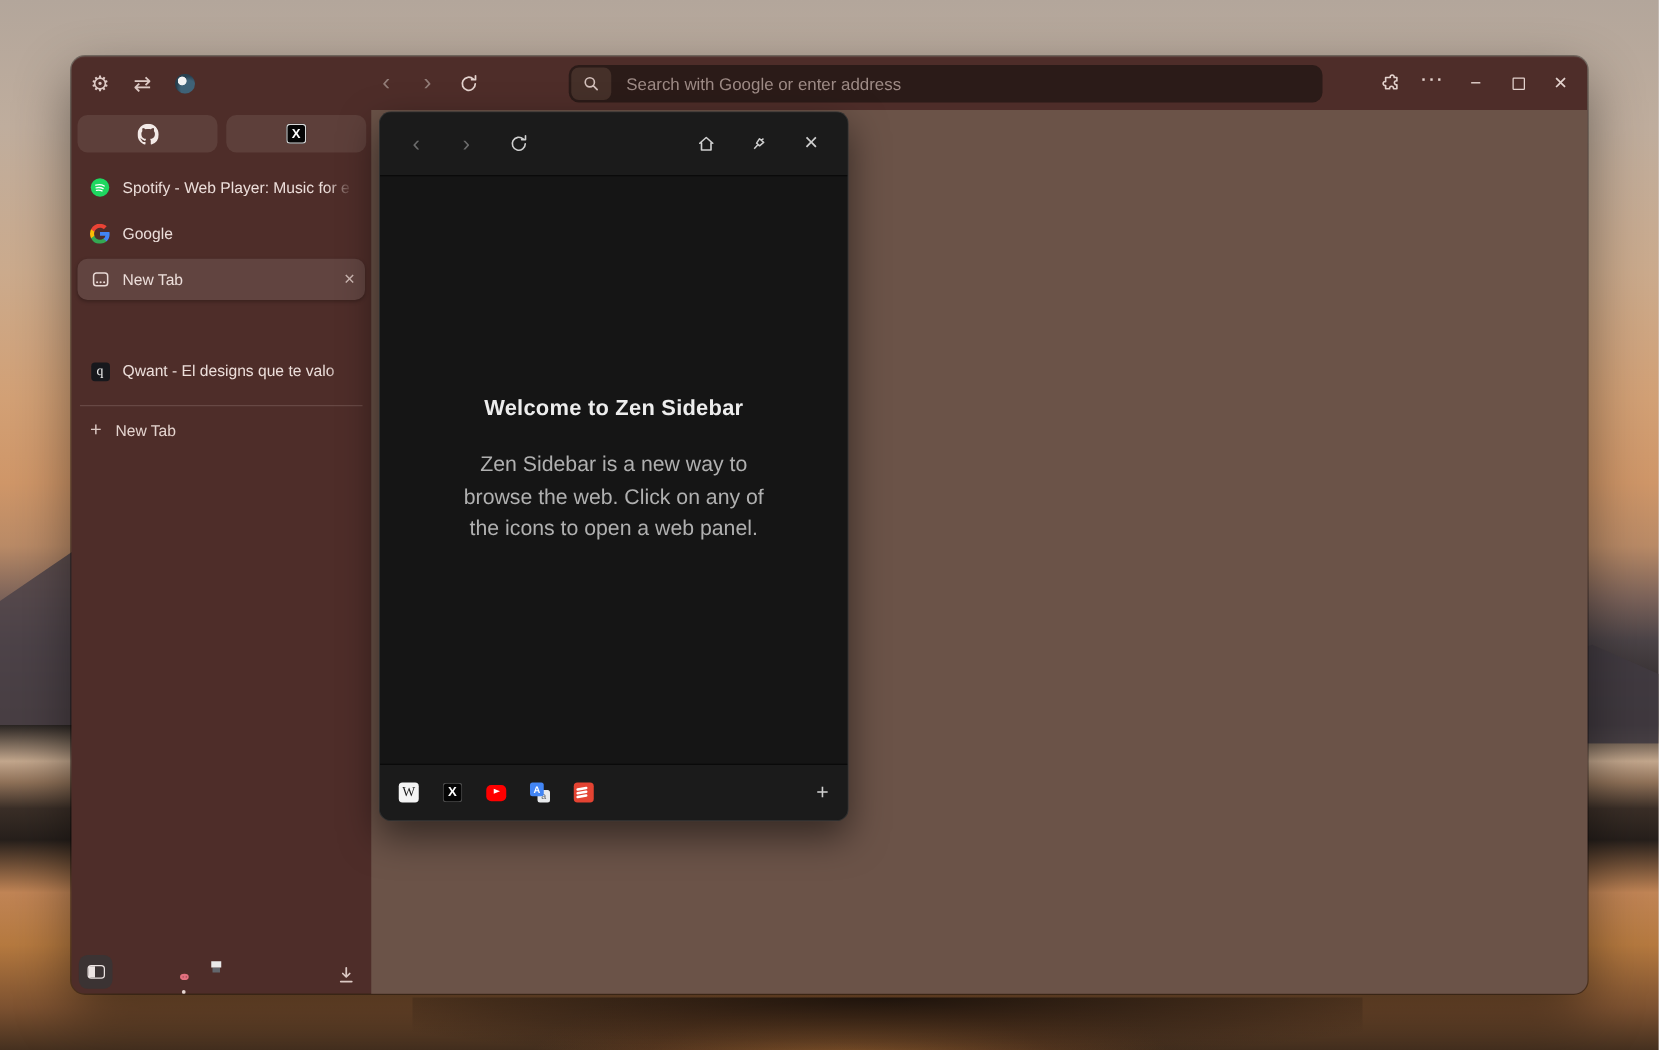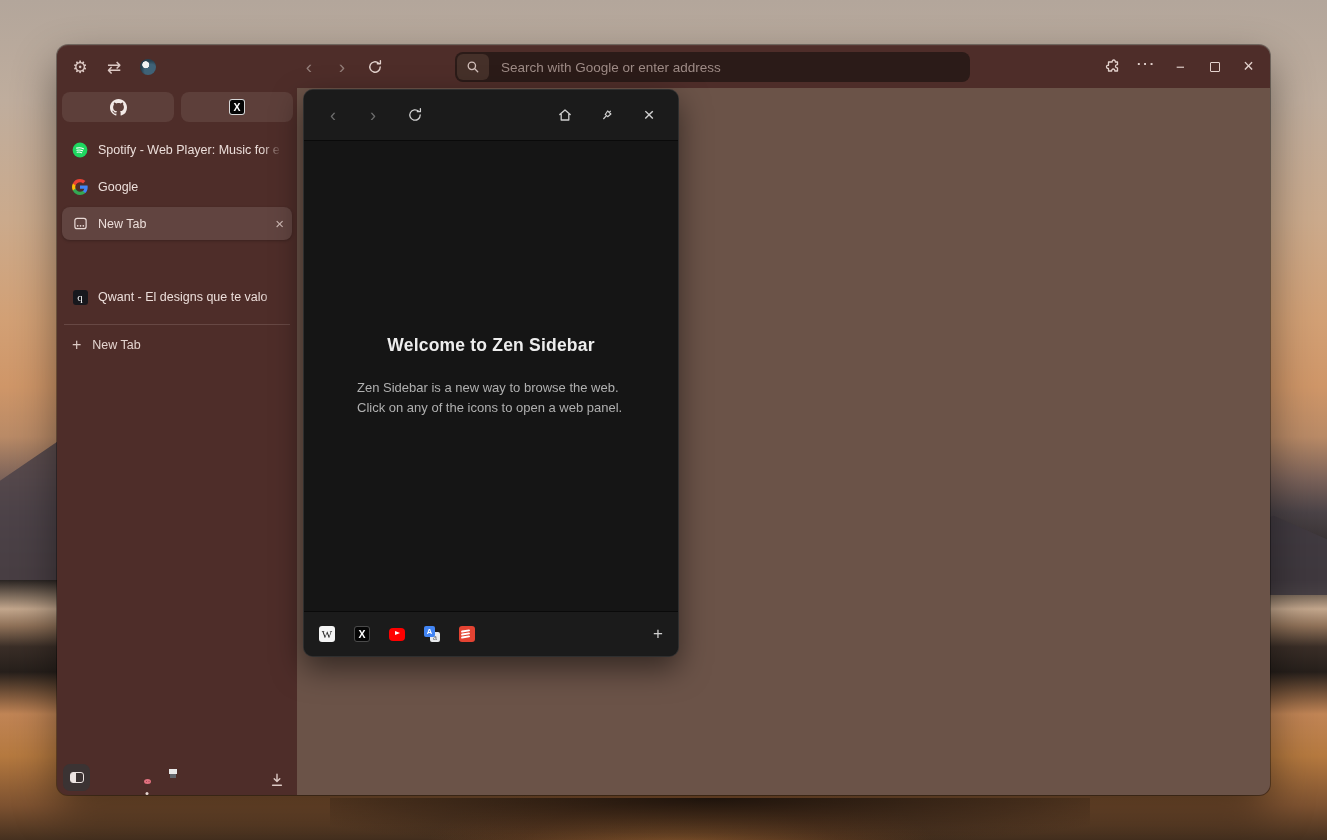--- a/index.html
+++ b/index.html
@@ -35,21 +35,21 @@
   .toolbar { position:absolute; left:0; top:0; width:100%; height:42px; }
   .tbtn { position:absolute; width:28px; height:28px; top:7px; display:flex;
     align-items:center; justify-content:center; color:#ddc9c4; border-radius:6px; }
   .glyph16 { font-size:17px; line-height:1; }
   .dim { color:#927d78; }
   .sphere { position:absolute; top:13px; width:16px; height:16px; border-radius:50%;
     background:
       radial-gradient(circle at 36% 36%, #f2f2f2 0 3.2px, transparent 3.8px),
       radial-gradient(circle at 70% 75%, #3f6277 0 40%, transparent 62%),
       radial-gradient(circle at 50% 45%, #27404f 0 60%, #182631 100%); }
-  .urlbar { position:absolute; left:398px; top:6px; width:515px; height:30px;
+  .urlbar { position:absolute; left:398px; top:6px; width:603px; height:30px;
     background:#2b1b18; border-radius:8px; display:flex; align-items:center; }
   .url-chip { width:32px; height:26px; margin-left:2px; background:#453029; border-radius:6px;
     display:flex; align-items:center; justify-content:center; }
   .url-ph { margin-left:12px; font-size:13.5px; color:#9e8b86; }
   .winctl { position:absolute; right:8px; top:7px; display:flex; gap:7px; }
   .winctl .wbtn { width:27px; height:27px; display:flex; align-items:center; justify-content:center;
     color:#e3d2cd; font-size:15px; }
   .max-box { width:10px; height:10px; border:1.4px solid #e3d2cd; border-radius:1px; }
   .dots { letter-spacing:2px; font-weight:bold; font-size:13px; padding-bottom:6px; }
 
@@ -107,23 +107,23 @@
   
   .panel { position:absolute; left:246px; top:43px; width:376px; height:568px;
     background:#1b1b1b; border-radius:10px; border:1px solid rgba(255,255,255,.09);
     box-shadow:0 12px 30px rgba(0,0,0,.5); display:flex; flex-direction:column; overflow:hidden; }
   .panel-head { height:50px; flex:0 0 50px; display:flex; align-items:center; padding:0 16px; gap:8px;
     background:#1b1b1b; }
   .pbtn { width:26px; height:26px; display:flex; align-items:center; justify-content:center;
     color:#cfcfcf; font-size:16px; }
   .pbtn.dim2 { color:#6c6c6c; }
   .panel-body { flex:1; background:#151515; border-top:1px solid #0a0a0a; border-bottom:1px solid #0a0a0a;
-    display:flex; flex-direction:column; align-items:center; justify-content:center; text-align:left; }
+    display:flex; flex-direction:column; align-items:center; justify-content:center; text-align:center; }
   .panel-title { font-size:17.5px; font-weight:600; color:#ededed; letter-spacing:.2px; }
-  .panel-text { margin-top:22px; width:268px; font-size:13px; line-height:1.5; color:#b0b0b0; }
+  .panel-text { margin-top:22px; width:268px; font-size:17px; line-height:1.5; color:#b0b0b0; }
   .panel-foot { height:44px; flex:0 0 44px; display:flex; align-items:center; padding:0 15px; gap:19px;
     background:#1b1b1b; }
   .site { width:16px; height:16px; display:flex; align-items:center; justify-content:center; }
   .wiki { width:16px; height:16px; background:#f4f4f4; border-radius:3px; color:#1a1a1a;
     font-family:"Liberation Serif","DejaVu Serif",serif; font-size:11px;
     display:flex; align-items:center; justify-content:center; }
   .yt { width:16px; height:13px; background:#f00; border-radius:4px; position:relative; }
   .yt::before { content:""; position:absolute; left:6px; top:3.8px; border-left:5px solid #fff;
     border-top:2.8px solid transparent; border-bottom:2.8px solid transparent; }
   .gt { position:relative; width:16px; height:16px; }

